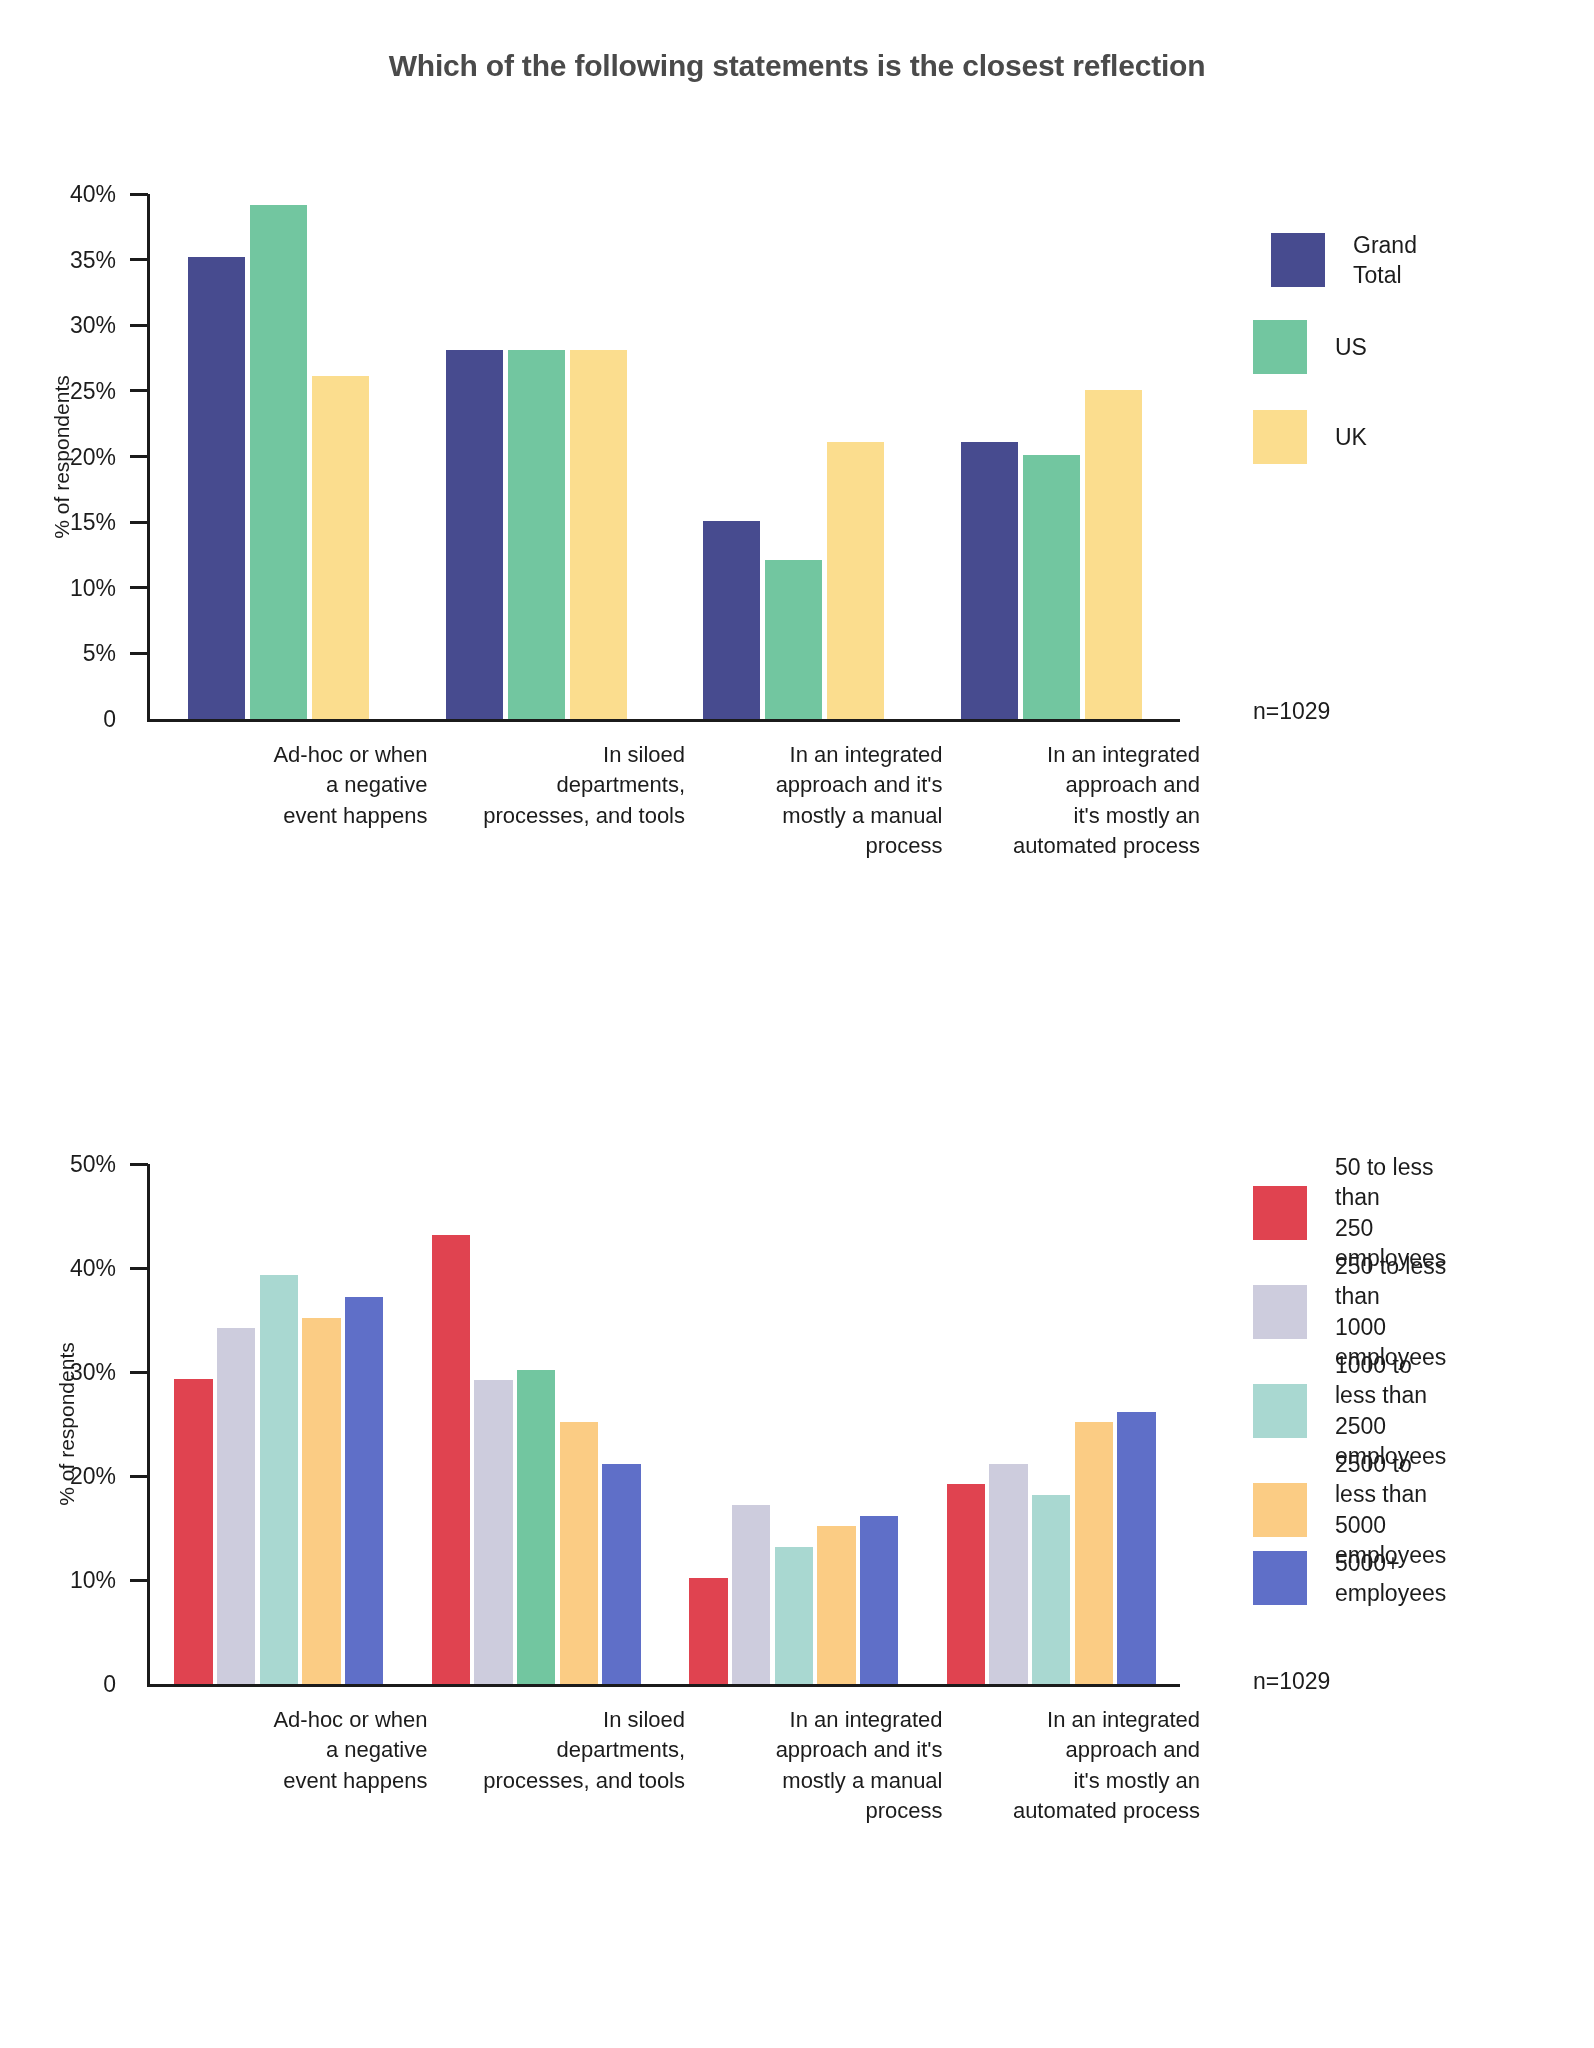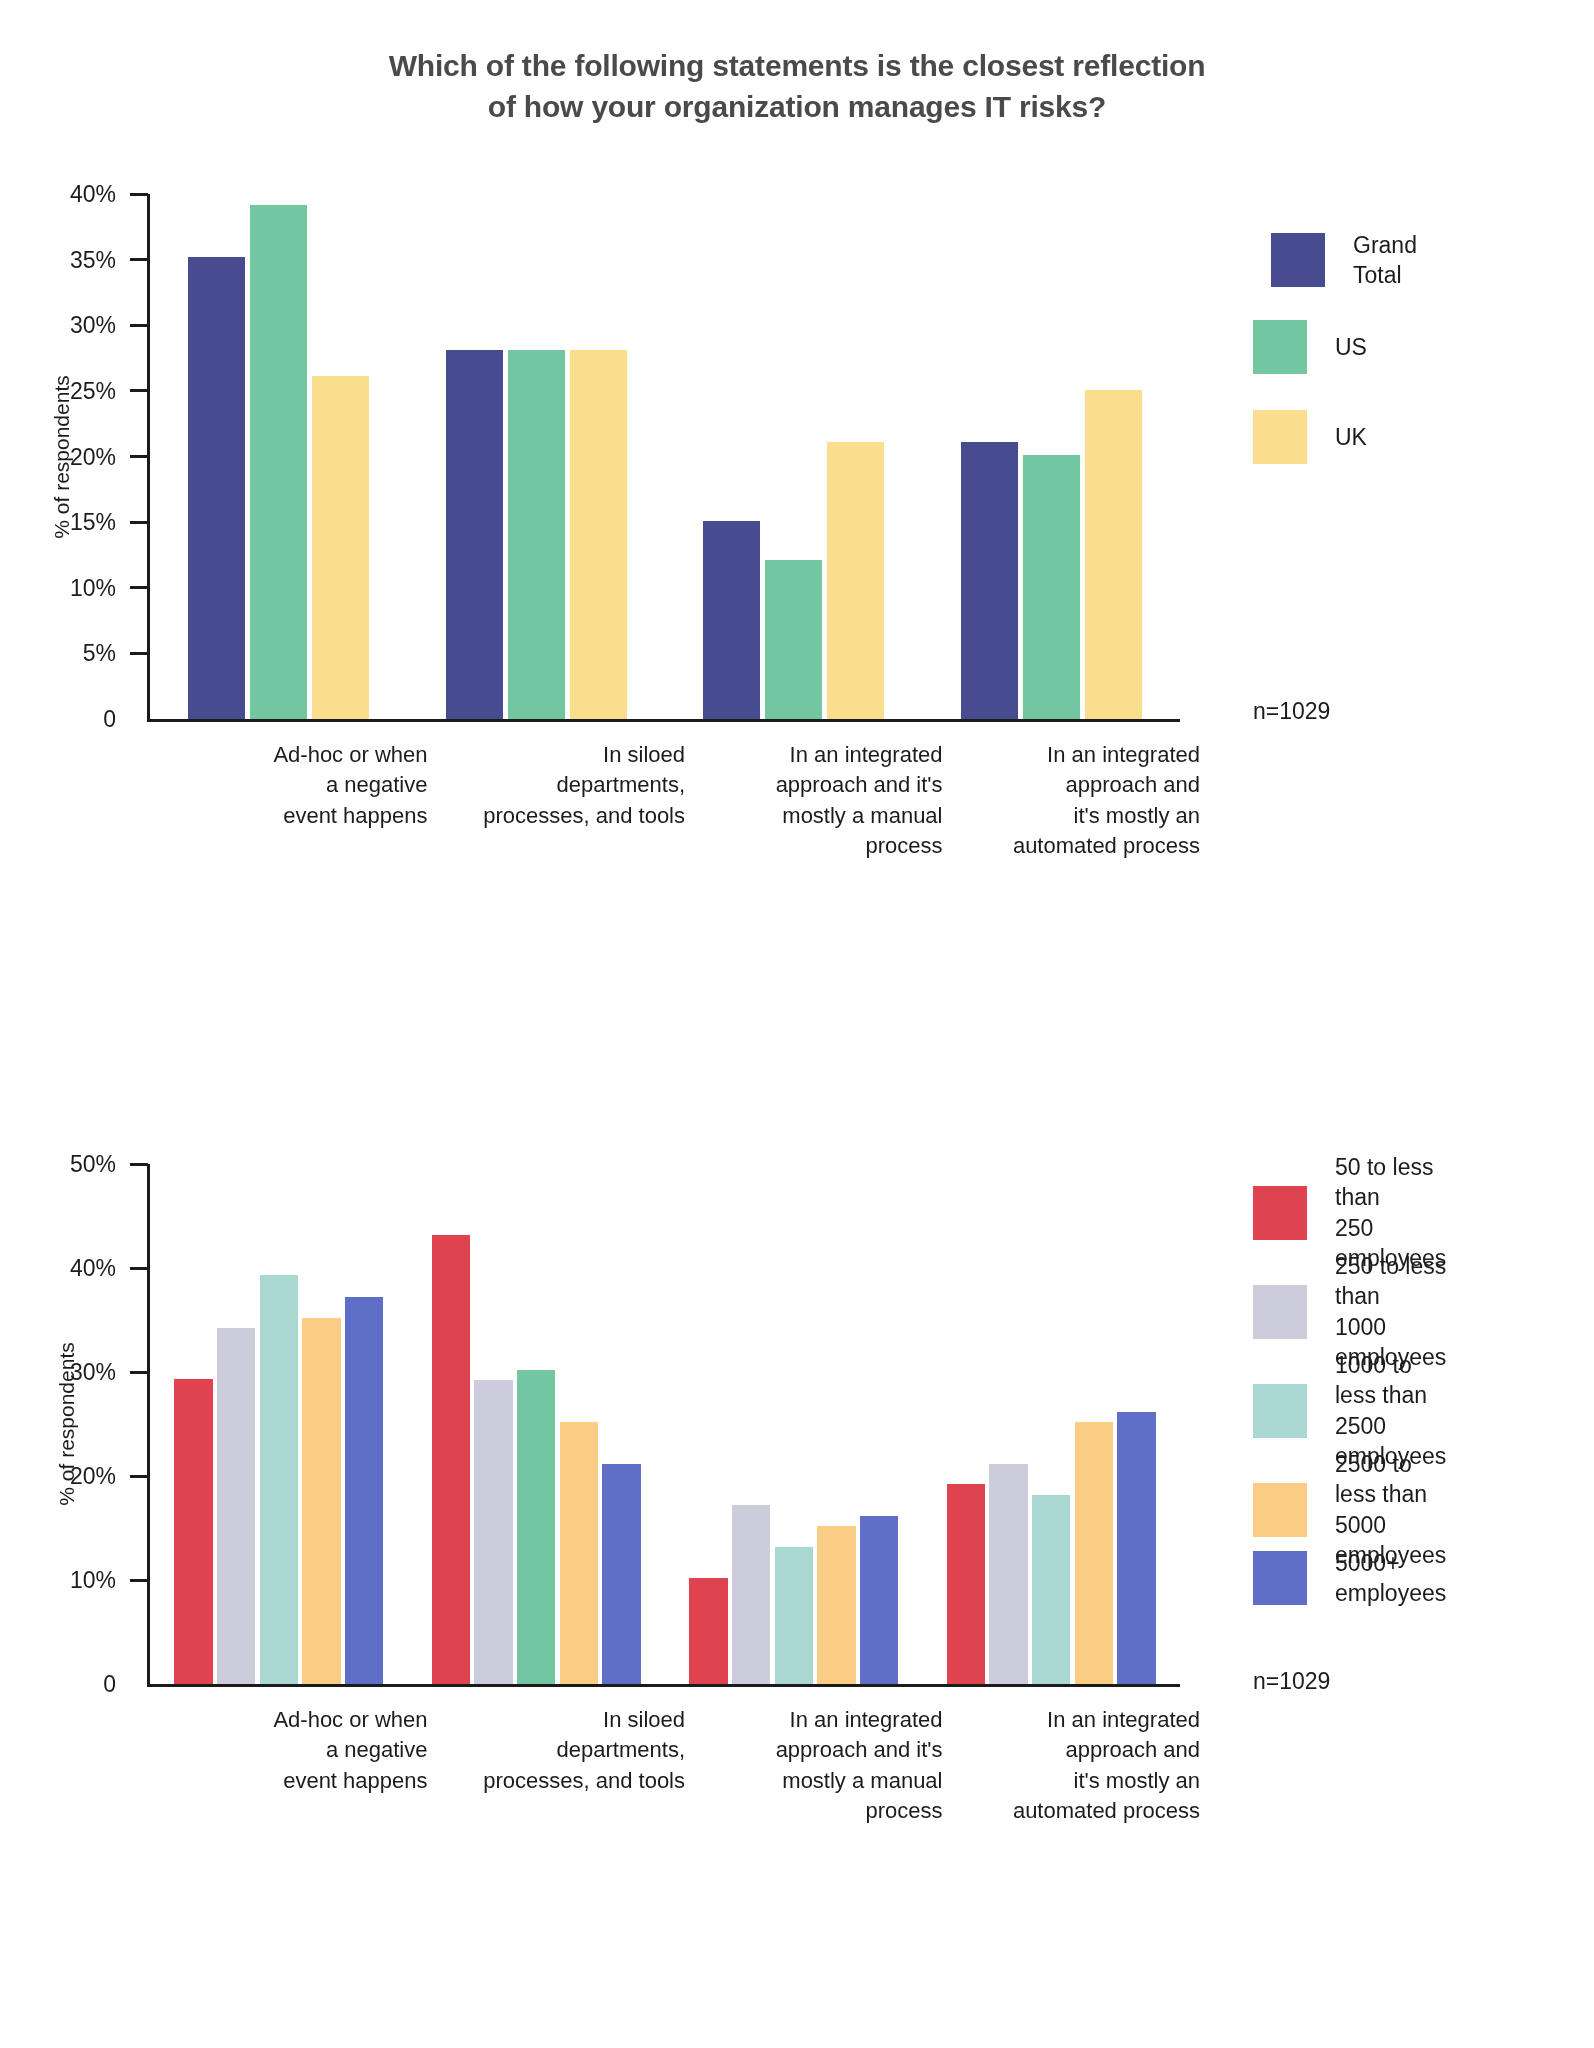--- a/index.html
+++ b/index.html
@@ -118,21 +118,20 @@
     position: absolute;
     font-size: 23px;
     color: #1c1c1c;
   }
 </style>
 </head>
 <body>
 
 <div class="title">
   <span class="line">Which of the following statements is the closest reflection</span>
-  <span class="line">of how your organization manages IT risks?</span>
 </div>
 
 <div class="chart-block" id="chart1-block">
   <div class="ylabel" id="c1-ylabel" style="left: 50px; top: 286.5px; transform: rotate(-90deg) translate(-50%, 0px);">% of respondents</div>
   <div class="tickmarks" id="c1-ticks">
       <div class="axis-line" style="left: 147px; top: 24px; height: 528px;"></div>
       <div class="baseline" style="left: 147px; top: 549px; width: 1033px;"></div>
       <div class="ytick" style="width: 116px; left: 0px; top: 549px;">0</div>
       <div class="tickmark" style="left: 130px; top: 481.875px;"></div>
       <div class="ytick" style="width: 116px; left: 0px; top: 483.375px;">5%</div>

